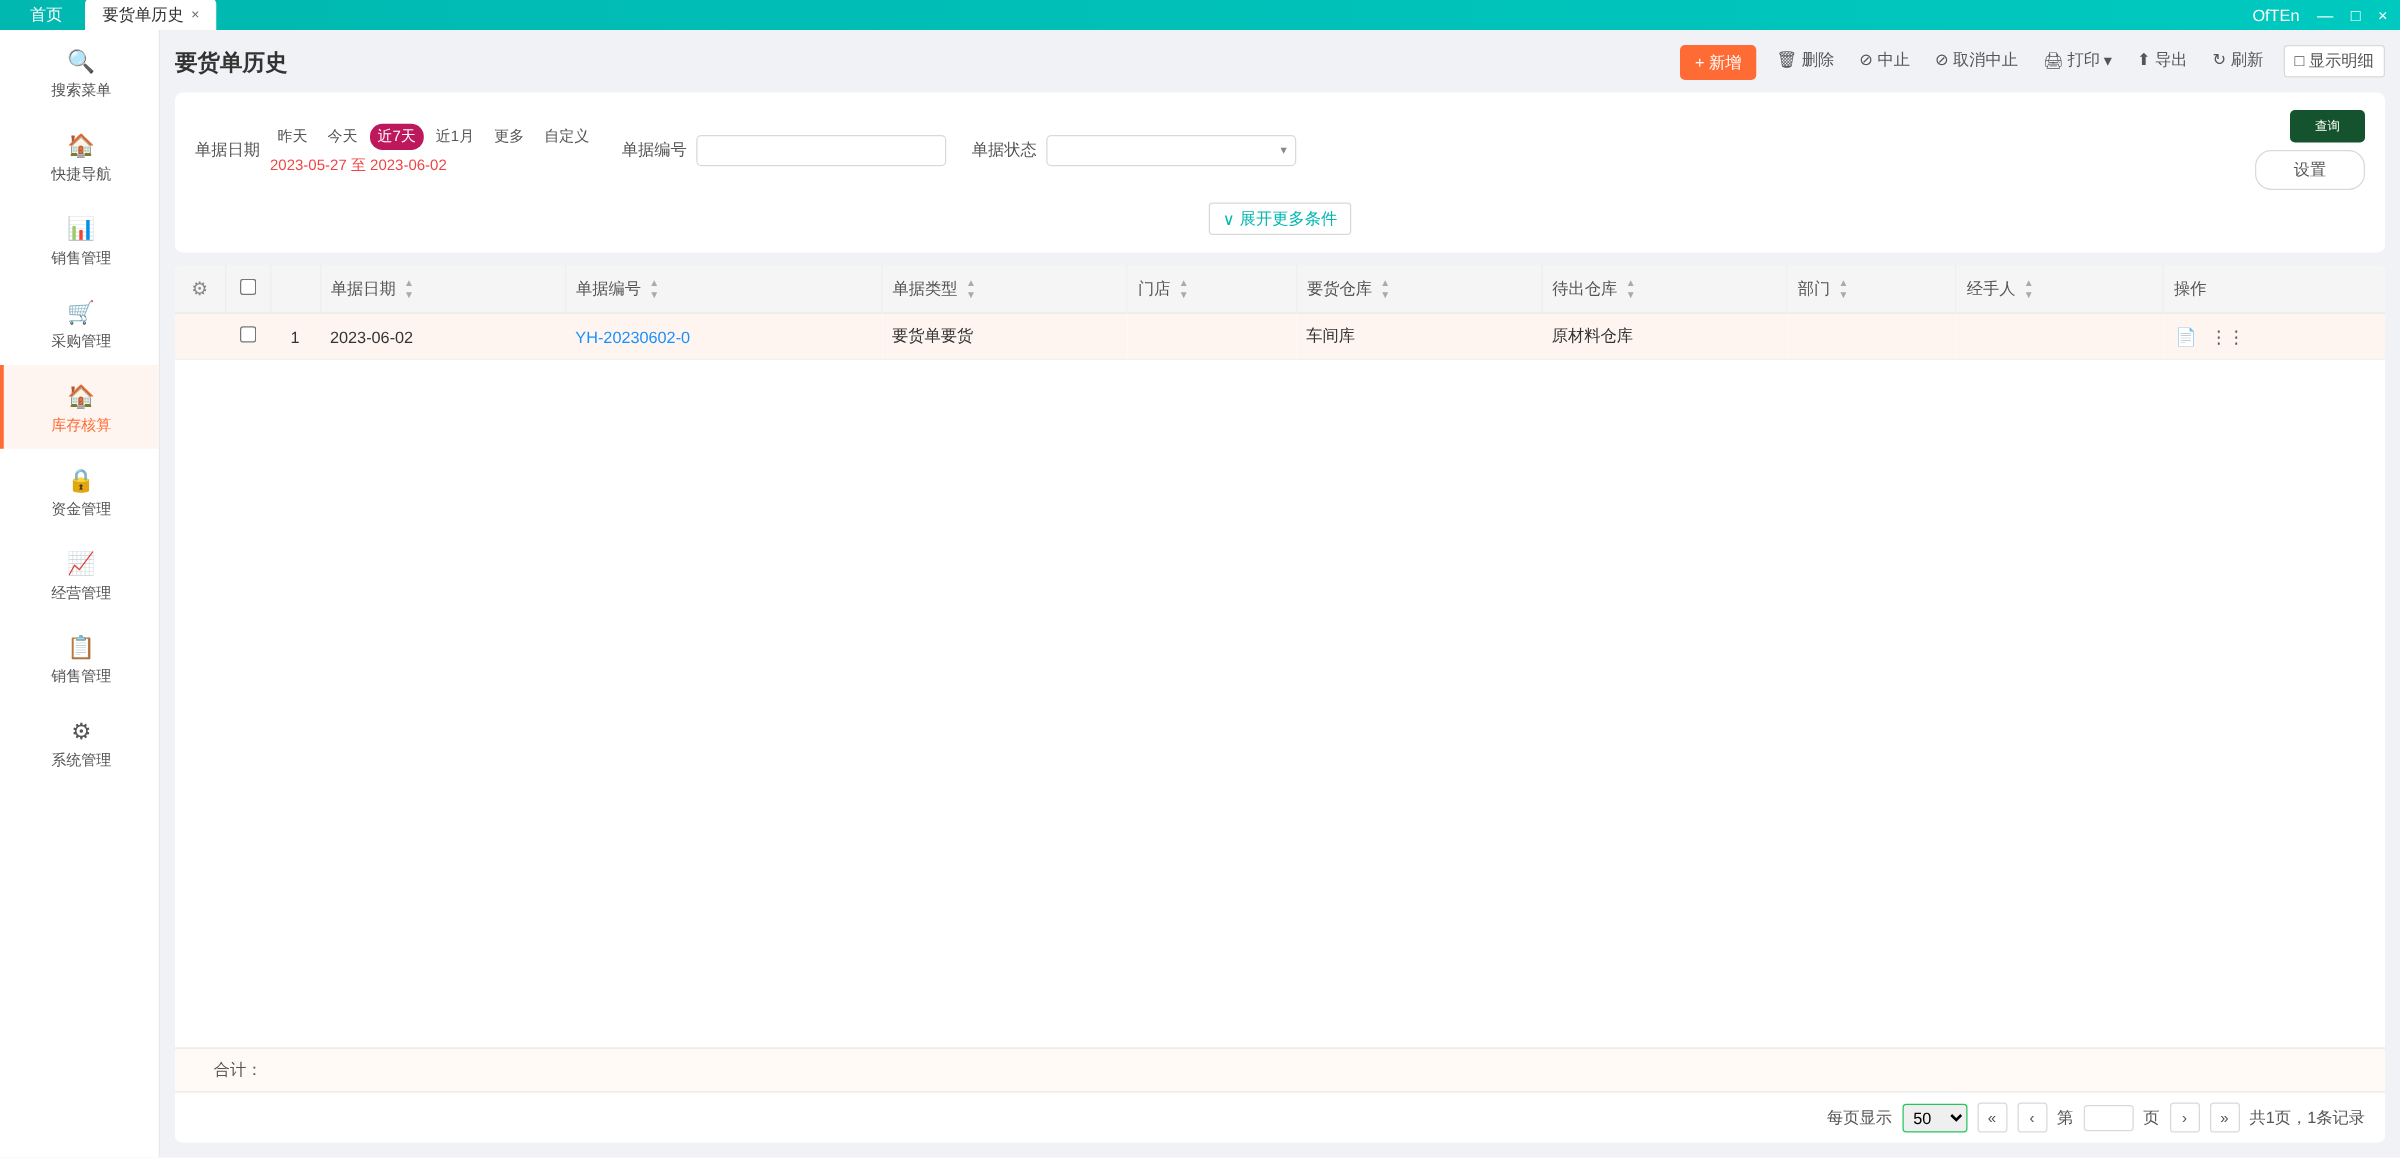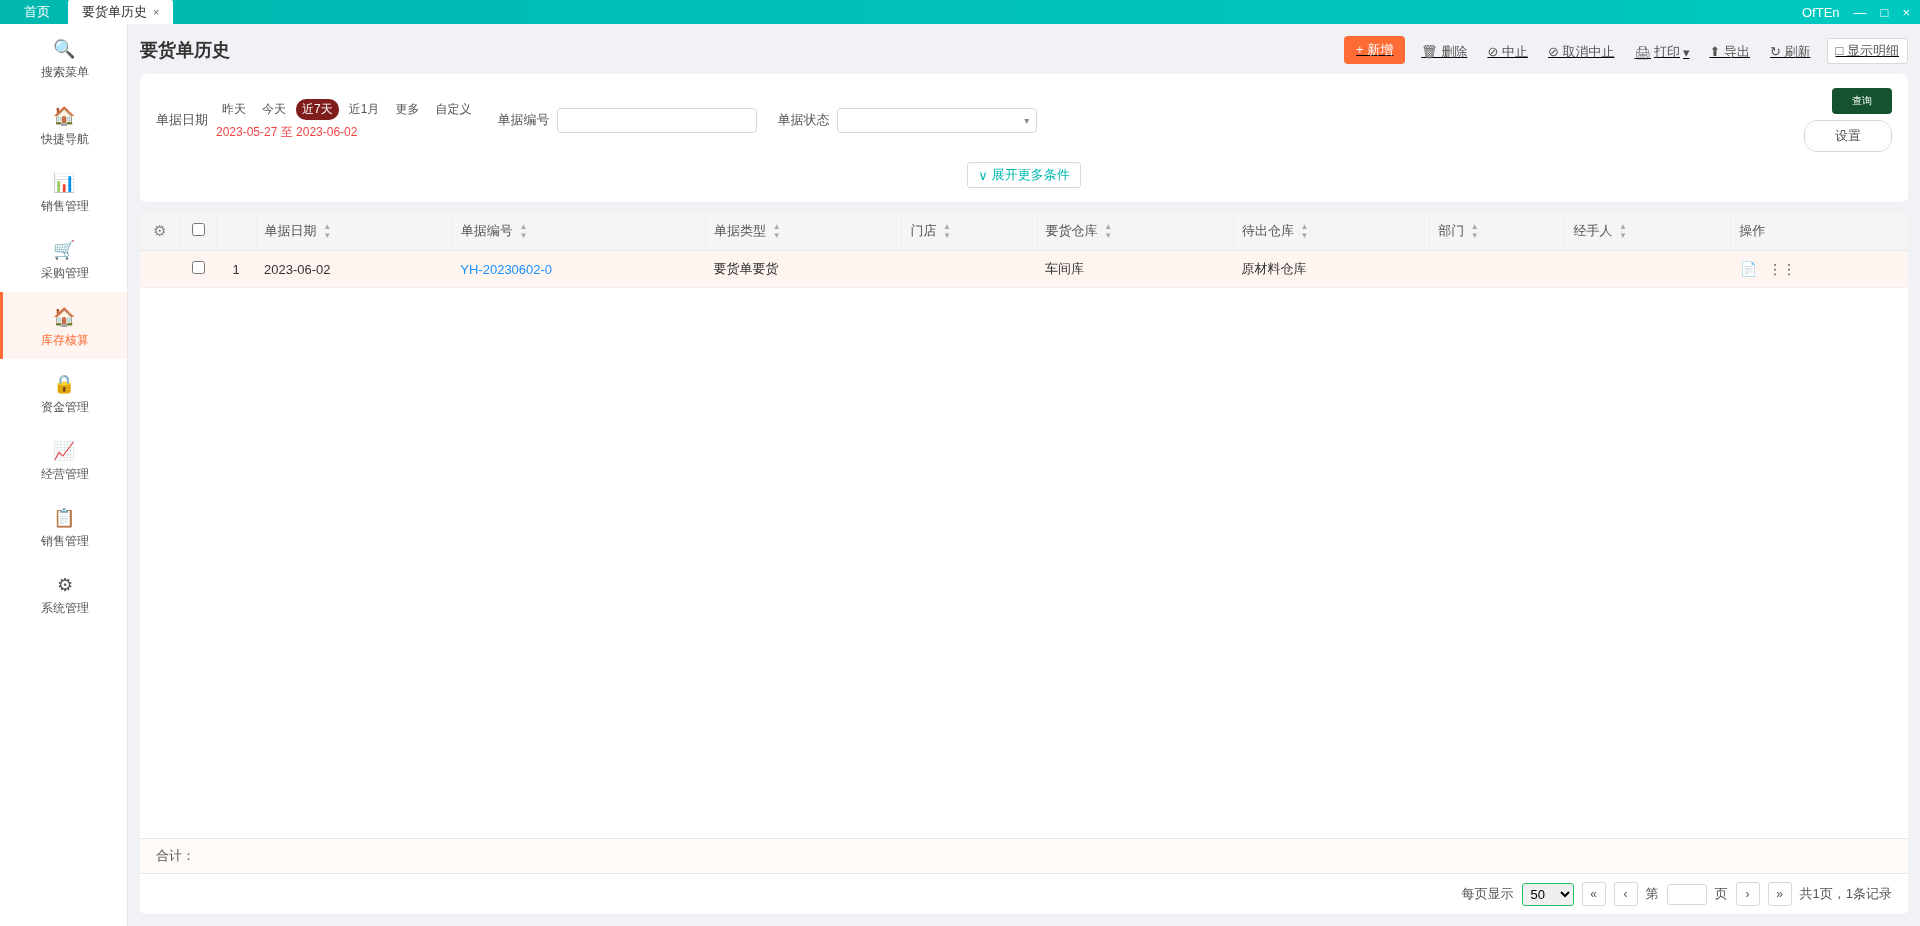--- a/index.html
+++ b/index.html
@@ -102,23 +102,22 @@
       align-items: center;
       justify-content: space-between;
     }
     .page-title {
       font-size: 18px;
       font-weight: bold;
       color: #333;
     }
     .toolbar {
       display: flex;
-      align-items: flex-end;
+      align-items: flex-start;
       gap: 12px;
-      text-decoration: underline;
     }
     .toolbar-btn {
       display: flex;
       align-items: center;
       gap: 3px;
       color: #555;
       cursor: pointer;
       font-size: 13px;
       padding: 3px 4px;
       border-radius: 3px;
@@ -154,21 +153,21 @@
       gap: 4px;
     }
     .date-shortcut {
       padding: 2px 6px;
       cursor: pointer;
       border-radius: 10px;
       font-size: 12px;
       color: #555;
     }
     .date-shortcut.active {
-      background: #7f1d1d;
+      background: #be185d;
       color: white;
     }
     .date-range-text {
       font-size: 12px;
       color: #ef4444;
       margin-top: 2px;
     }
     .filter-input {
       border: 1px solid #d9d9d9;
       border-radius: 4px;
@@ -299,21 +298,21 @@
       color: #333;
       font-size: 13px;
     }
     tbody td a { color: #1890ff; text-decoration: none; }
     .col-settings { width: 40px; text-align: center; }
     .col-checkbox { width: 36px; text-align: center; }
     .col-num { width: 40px; text-align: center; }
 
     
     .table-footer {
-      padding: 8px 16px;
+      padding: 8px 31px;
       background: #fffaf5;
       border-top: 1px solid #e8e8e8;
       color: #555;
       font-size: 13px;
       display: flex;
       align-items: flex-end;
       gap: 20px;
     }
 
     

